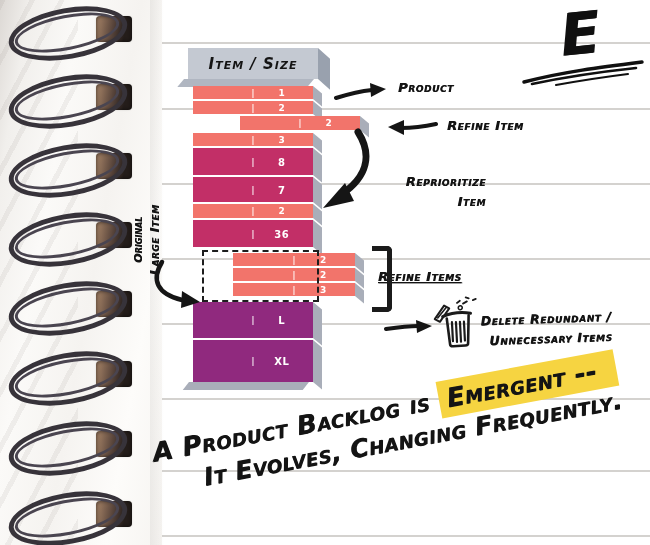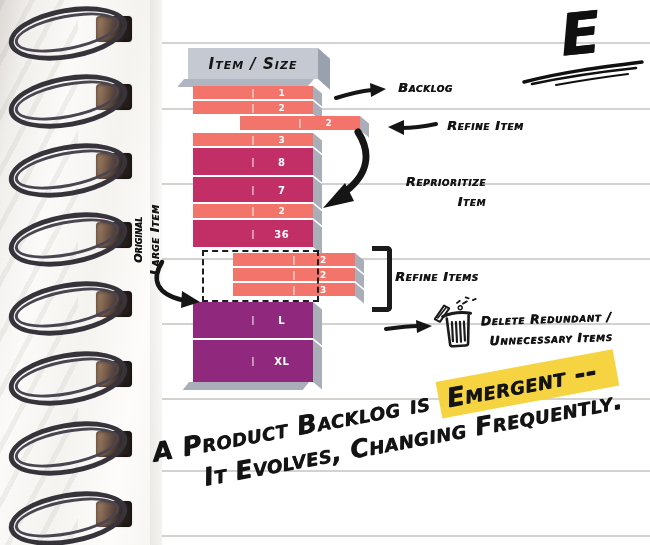--- a/index.html
+++ b/index.html
@@ -60,21 +60,21 @@
   .b13::before{content:"";position:absolute;left:-4px;bottom:-8px;width:100%;height:8px;background:#A9AEB9;
     transform:skewX(-38deg);transform-origin:100% 0;}
   .dashed-rect{position:absolute;left:202px;top:250px;width:113px;height:48px;
     border:2.5px dashed #1d1d1d;z-index:5;}
   
   .note{position:absolute;z-index:6;font-weight:bold;font-style:italic;font-variant:small-caps;
     font-size:13px;letter-spacing:.6px;color:#141414;text-shadow:.4px .4px 0 #141414;white-space:nowrap;}
   .n-estimate{left:398px;top:80px;}
   .n-insert{left:447px;top:118px;}
   .n-reprio{left:386px;top:172px;width:100px;text-align:right;white-space:normal;line-height:1.55;}
-  .n-refine{left:395px;top:269px;}
+  .n-refine{left:378px;top:269px;text-decoration:underline;}
   .n-delete{left:481px;top:309px;font-size:12.5px;transform:rotate(-2deg);line-height:1.6;}
   .n-delete .l2{display:block;margin-left:8px;}
   .orig-label{position:absolute;left:90px;top:224px;width:115px;z-index:6;text-align:center;
     transform:rotate(-90deg);font-weight:bold;font-style:italic;font-variant:small-caps;
     color:#141414;text-shadow:.4px .4px 0 #141414;line-height:1.35;}
   .orig-label .l1{font-size:11px;display:block;}
   .orig-label .l2{font-size:12.5px;display:block;letter-spacing:.5px;}
   .bracket{position:absolute;left:372px;top:246px;width:15px;height:56px;z-index:6;
     border-top:5px solid #1b1b1b;border-right:5px solid #1b1b1b;border-bottom:5px solid #1b1b1b;
     border-radius:0 5px 5px 0;}
@@ -205,21 +205,21 @@
       <span class="tick">|</span>
       <span class="val">L</span>
     </div>
   <div class="bar b13 c-purple tall">
       <span class="tick">|</span>
       <span class="val">XL</span>
     </div>
 
   <div class="dashed-rect"></div>
 
-  <div class="note n-estimate">Backlog</div>
+  <div class="note n-estimate">Product</div>
   <svg class="arr" style="left:334px;top:80px" width="52" height="24" viewBox="0 0 52 24">
     <path d="M2 18 C18 13 28 11 38 10" stroke-width="4"></path>
       <polygon points="36,3 52,9 37,17"></polygon>
   </svg>
 
   <div class="note n-insert">Refine Item</div>
   <svg class="arr" style="left:388px;top:115px" width="50" height="22" viewBox="0 0 50 22">
     <path d="M48 9 C34 12 26 13 13 13" stroke-width="4"></path>
       <polygon points="16,5 0,12 16,20"></polygon>
   </svg>

